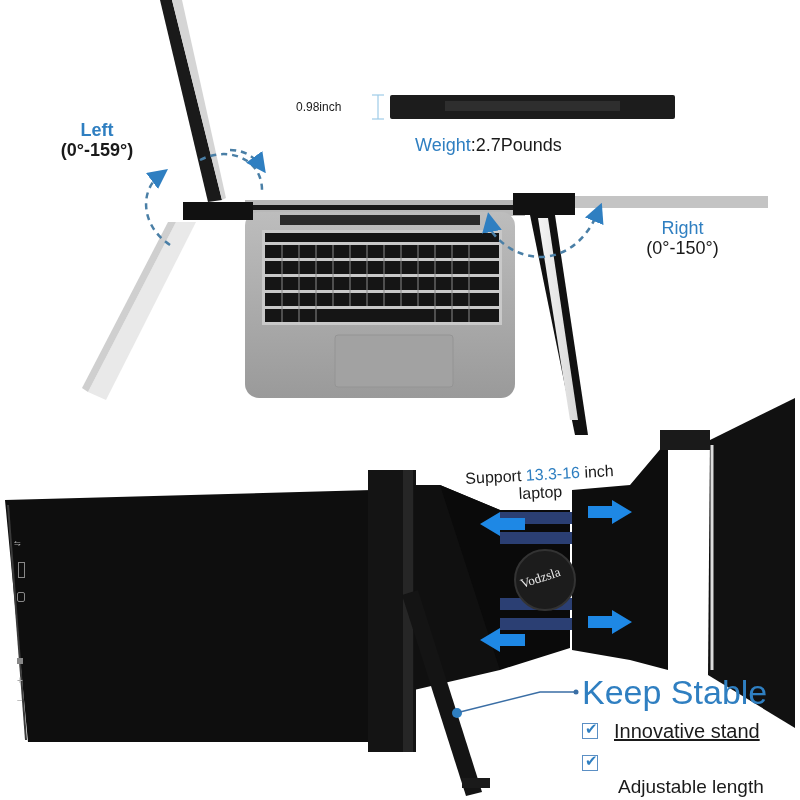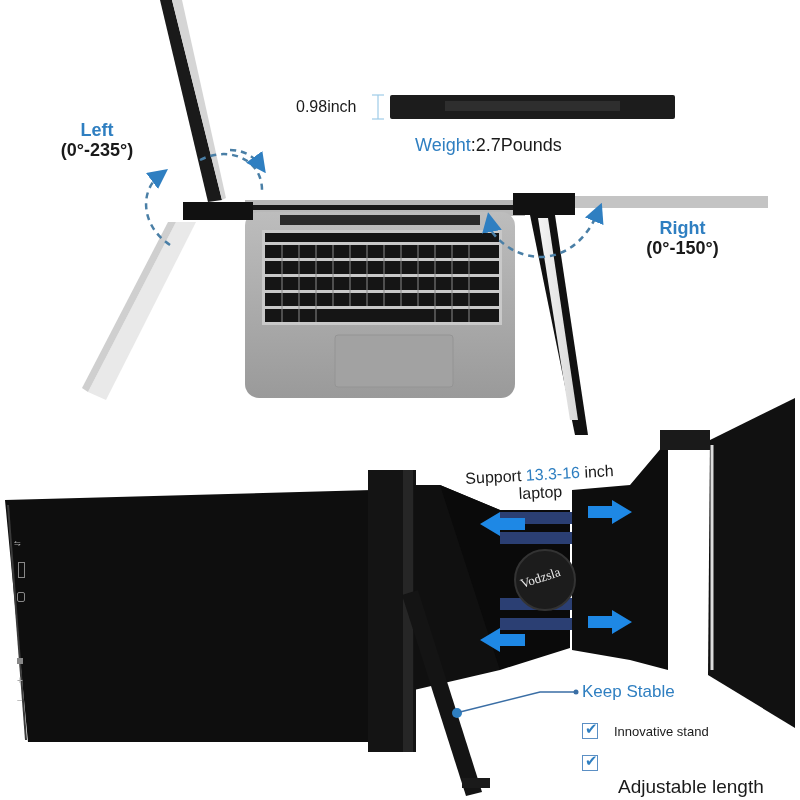--- a/index.html
+++ b/index.html
@@ -133,51 +133,51 @@
       <polygon points="632,512 612,500 612,506 588,506 588,518 612,518 612,524"></polygon>
       <polygon points="480,640 500,628 500,634 525,634 525,646 500,646 500,652"></polygon>
       <polygon points="632,622 612,610 612,616 588,616 588,628 612,628 612,634"></polygon>
     </g>
 
     <polyline points="460,712 540,692 575,692" fill="none" stroke="#3a6ea5" stroke-width="1.5"></polyline>
     <circle cx="576" cy="692" r="2.5" fill="#3a6ea5"></circle>
   </g>
 </svg>
 
-<div class="lbl txt-dark" style="left:296px;top:97px;font-size:16px;">0.98inch</div>
+<div class="lbl txt-dark" style="left:296px;top:97px;font-size:12px;">0.98inch</div>
 
 <div class="lbl" style="left:415px;top:135px;font-size:18px;">
   <span class="txt-blue">Weight</span><span class="txt-dark">:2.7Pounds</span>
 </div>
 
 <div class="lbl center" style="left:42px;top:120px;width:110px;font-size:18px;font-weight:bold;">
   <div class="txt-blue">Left</div>
-  <div class="txt-dark">(0°-235°)</div>
+  <div class="txt-dark">(0°-159°)</div>
 </div>
 
-<div class="lbl center" style="left:625px;top:218px;width:115px;font-size:18px;font-weight:bold;">
+<div class="lbl center" style="left:625px;top:218px;width:115px;font-size:18px;">
   <div class="txt-blue">Right</div>
   <div class="txt-dark">(0°-150°)</div>
 </div>
 
 <div class="lbl center" style="left:440px;top:466px;width:200px;font-size:16px;line-height:18px;transform:rotate(-3deg);">
   <div><span class="txt-dark">Support </span><span class="txt-blue">13.3-16</span><span class="txt-dark"> inch</span></div>
   <div class="txt-dark">laptop</div>
 </div>
 
 <div class="lbl" style="left:520px;top:568px;color:#e8e8e8;font-family:'Liberation Serif',serif;font-size:13px;transform:rotate(-18deg);">Vodzsla</div>
 
-<div class="lbl txt-blue" style="left:582px;top:678px;font-size:17px;line-height:28px;">Keep Stable</div>
+<div class="lbl txt-blue" style="left:582px;top:678px;font-size:34px;line-height:28px;">Keep Stable</div>
 
 <div class="abs" style="left:582px;top:720px;">
   <div style="display:flex;align-items:center;height:22px;margin-bottom:10px;">
     <span style="width:14px;height:14px;border:1.5px solid #5b8fc4;position:relative;display:inline-block;margin-right:16px;">
       <span style="position:absolute;left:2px;top:-3px;color:#2f7fc1;font-size:15px;line-height:15px;">✔</span>
     </span>
-    <span class="txt-dark" style="font-size:13px;">Innovative stand</span>
+    <span class="txt-dark" style="font-size:20px;text-decoration:underline;">Innovative stand</span>
   </div>
   <div style="display:flex;align-items:center;height:22px;">
     <span style="width:14px;height:14px;border:1.5px solid #5b8fc4;position:relative;display:inline-block;margin-right:20px;">
       <span style="position:absolute;left:2px;top:-3px;color:#2f7fc1;font-size:15px;line-height:15px;">✔</span>
     </span>
     <span class="txt-dark" style="font-size:19px;margin-top:48px;">Adjustable length</span>
   </div>
 </div>
 
 <div class="abs" style="left:14px;top:540px;width:14px;">

